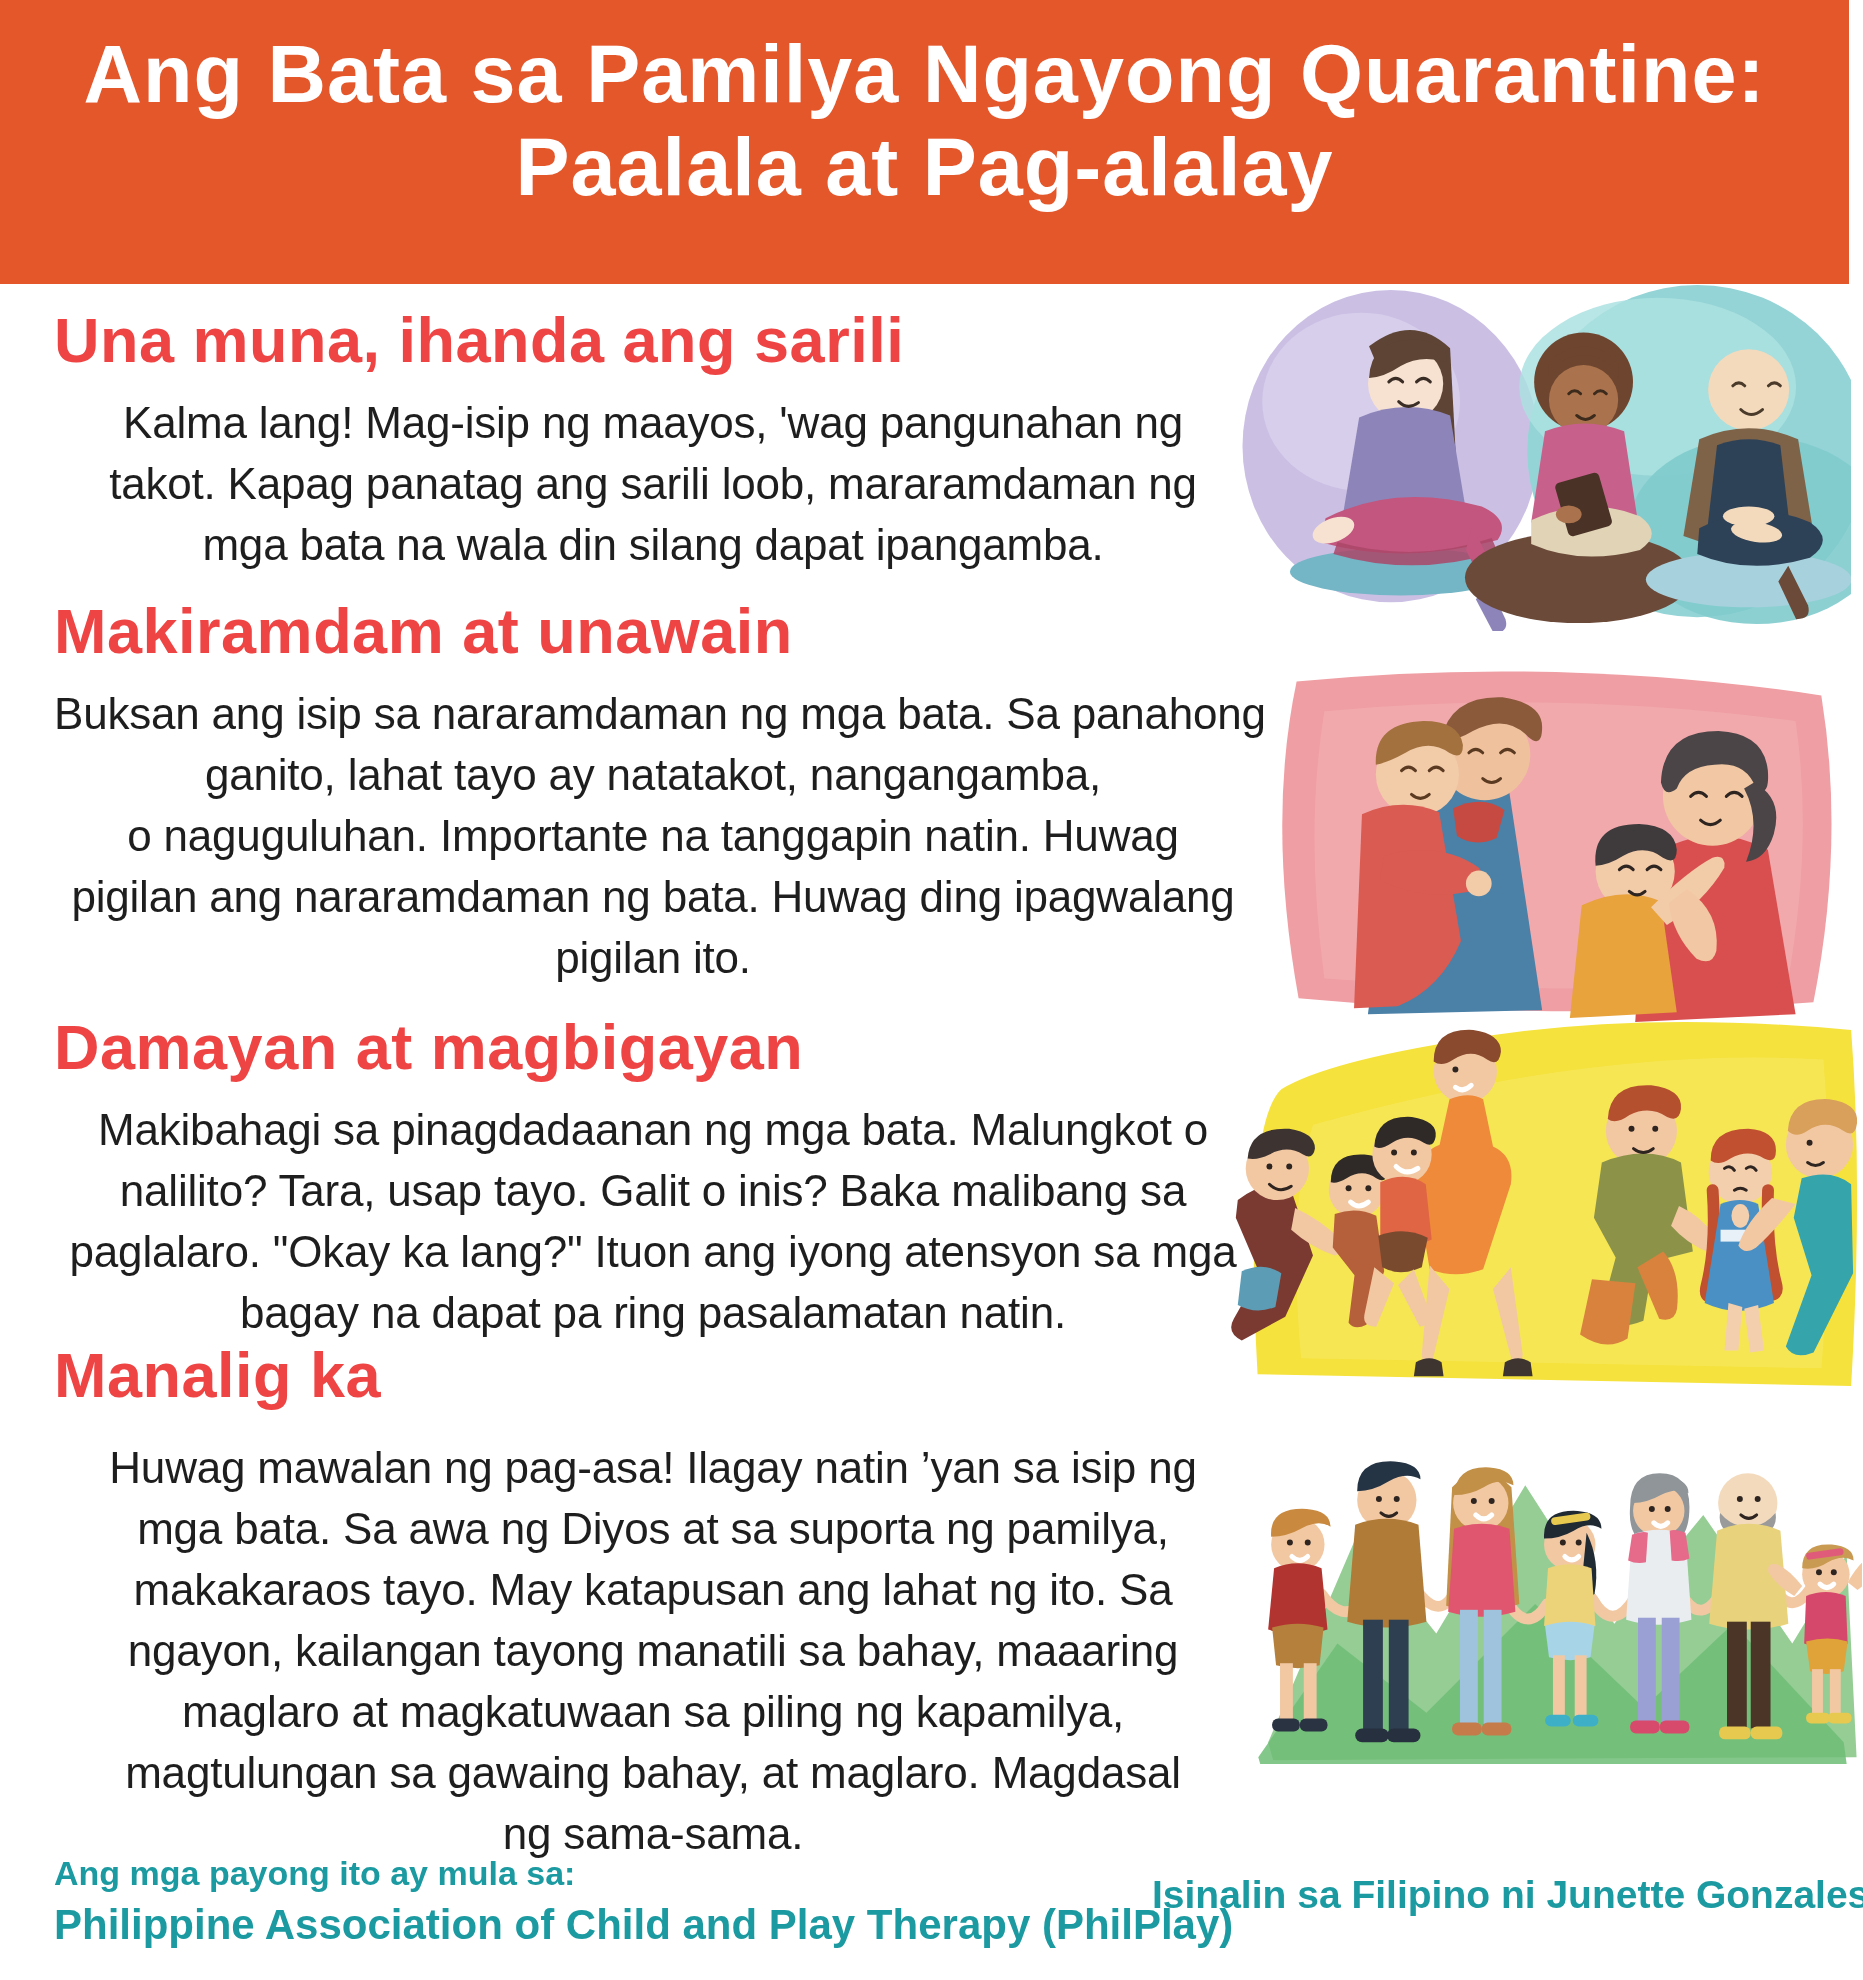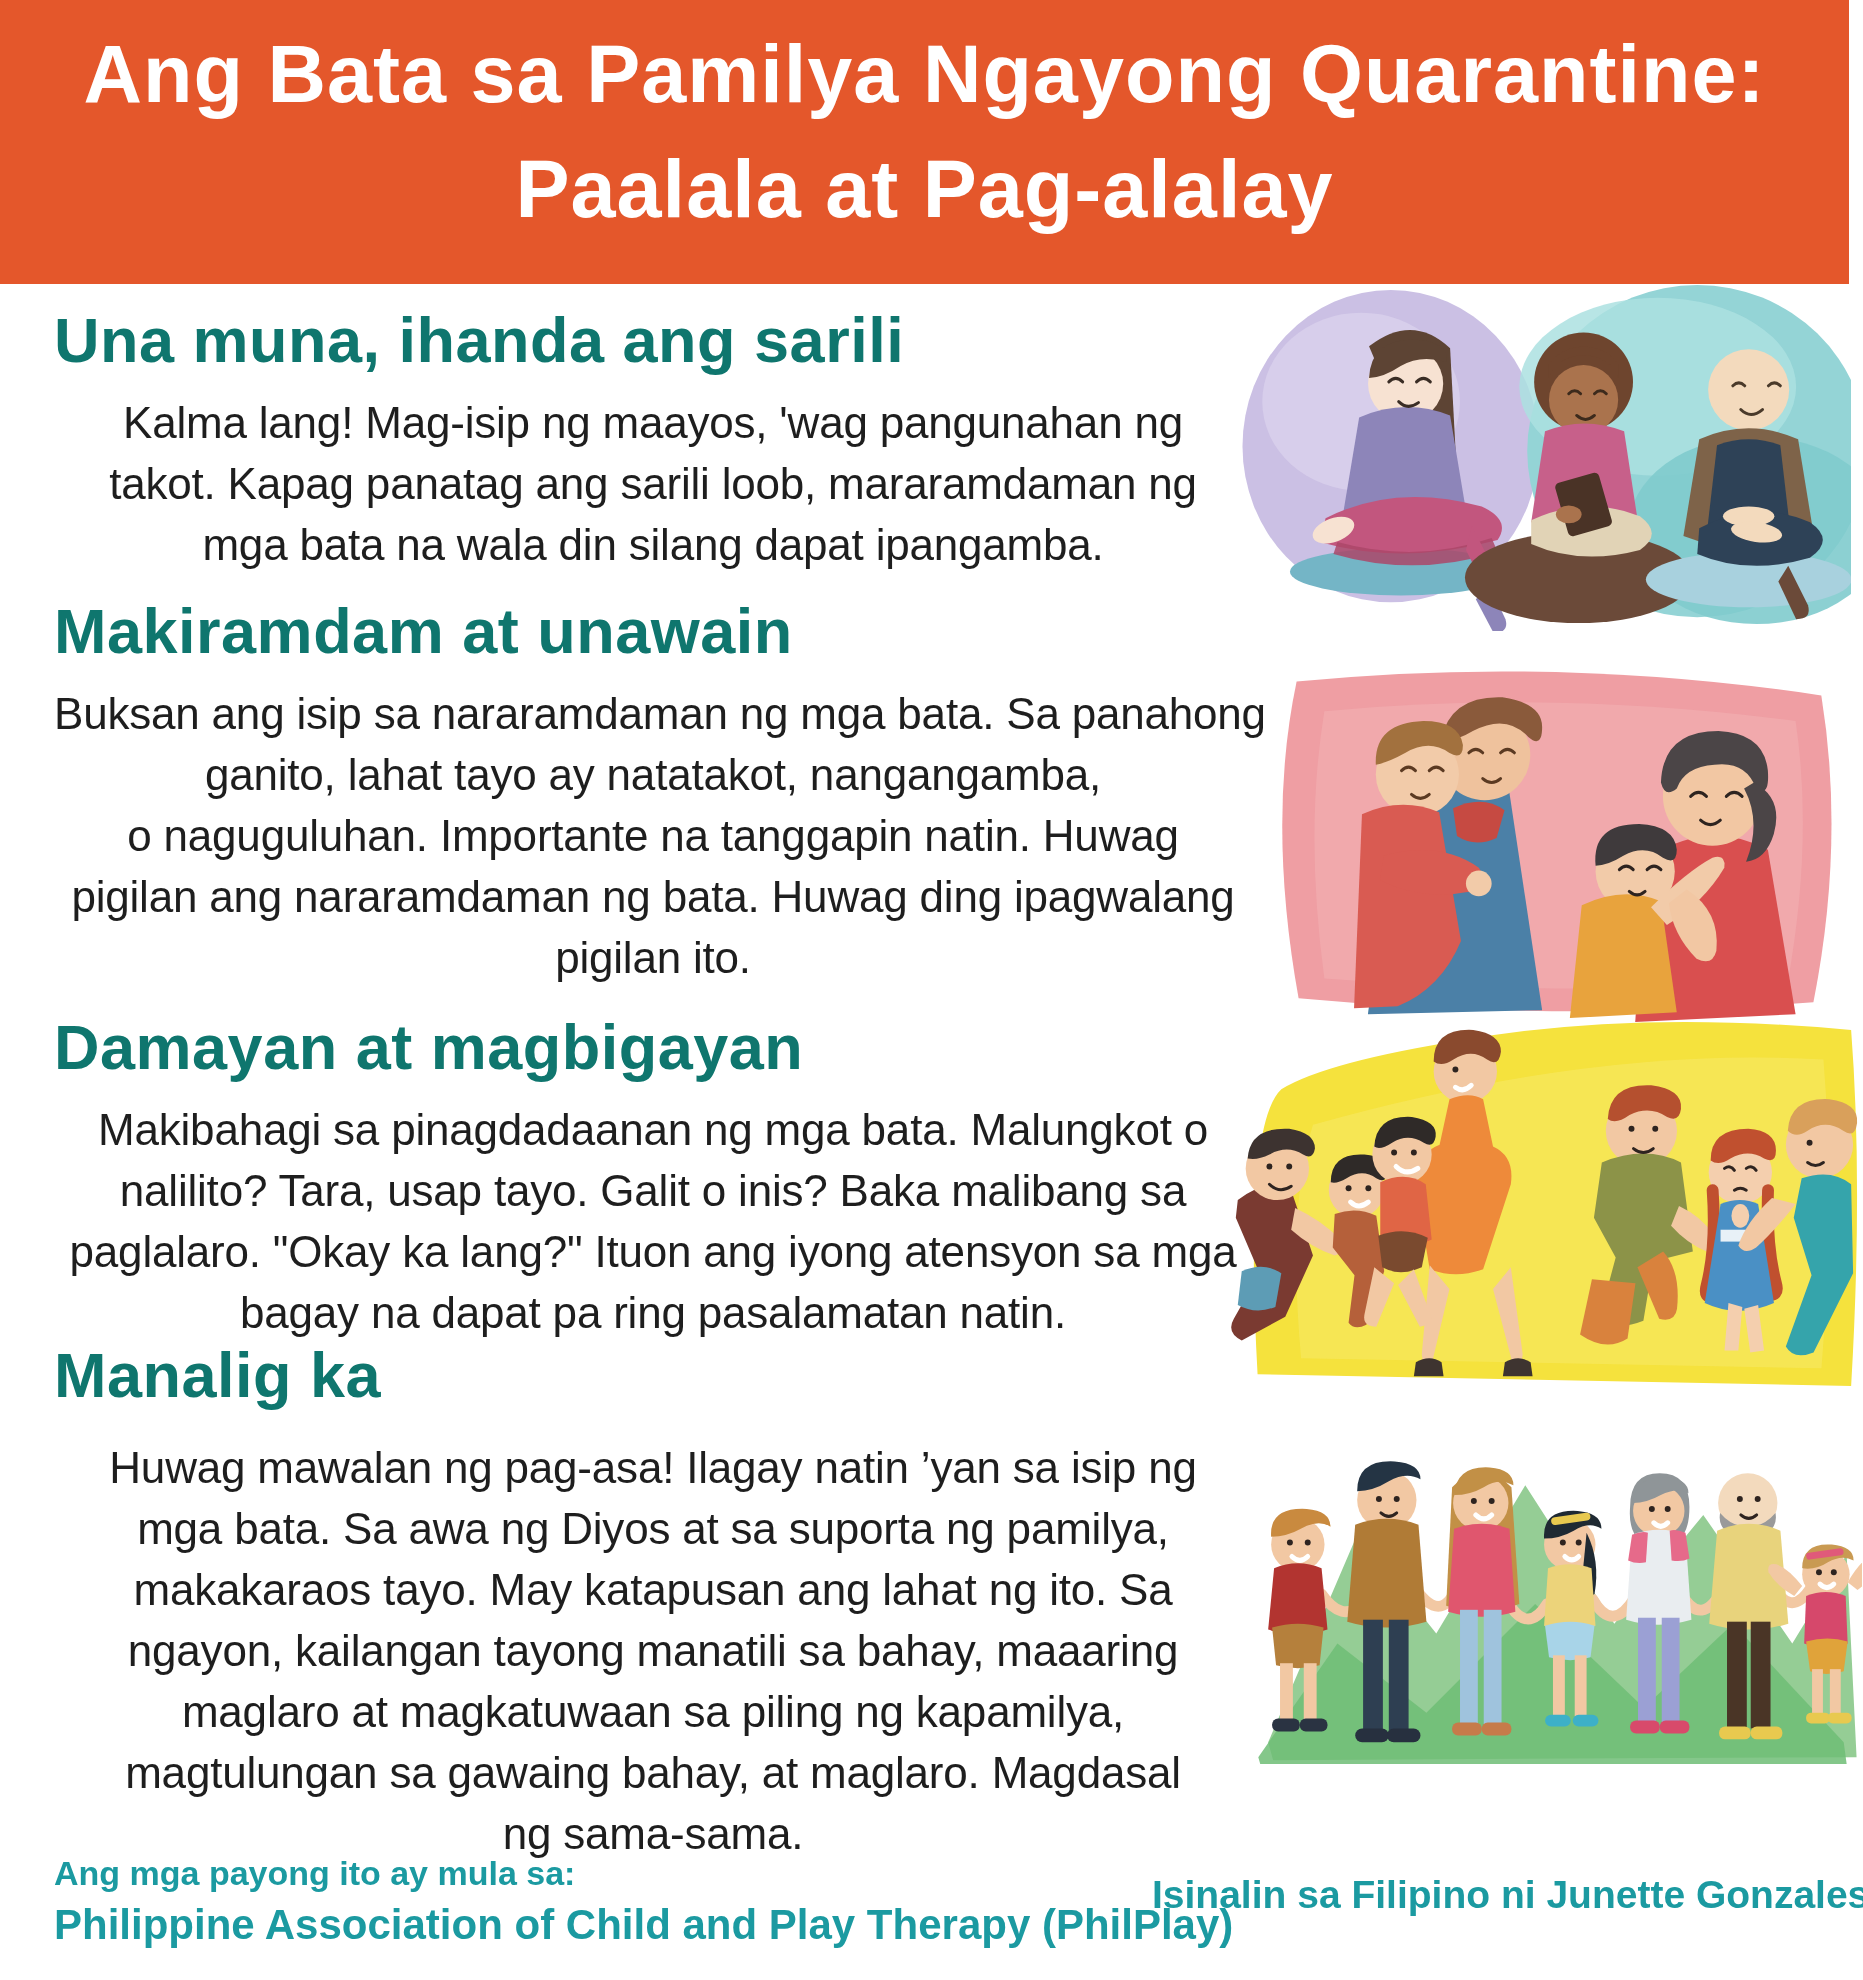--- a/index.html
+++ b/index.html
@@ -1,29 +1,29 @@
 <!DOCTYPE html>
 <html><head>
 <meta charset="utf-8">
 <style>
   html,body{margin:0;padding:0;background:#ffffff;}
   .poster{position:relative;width:1863px;height:1980px;background:#ffffff;
           font-family:"Liberation Sans",sans-serif;overflow:hidden;}
 
   
   .banner{position:absolute;left:0;top:0;width:1849px;height:284px;background:#e4572b;
-          display:flex;flex-direction:column;align-items:center;padding-top:34px;gap:34px;
+          display:flex;flex-direction:column;align-items:center;padding-top:34px;gap:12px;
           box-sizing:border-box;}
   .banner-line{color:#ffffff;font-weight:700;font-size:81px;line-height:1;
                letter-spacing:1px;white-space:nowrap;}
 
   
   .sec{position:absolute;left:54px;width:1198px;}
   .sec h2{margin:0 0 18px 0;font-size:63px;line-height:67px;font-weight:700;
-          color:#0f766e;letter-spacing:0.5px;white-space:nowrap;}
+          color:#ef4444;letter-spacing:0.5px;white-space:nowrap;}
   .bline{font-size:44px;line-height:61px;color:#1e1e1e;white-space:nowrap;letter-spacing:-0.2px;text-align:center;}
   .s1{top:307px}.s2{top:598px}.s3{top:1014px}.s4{top:1342px}
   .s4 h2{margin-bottom:28px}
 
   
   .footer-left{position:absolute;left:54px;top:1826px;color:#1b9aa1;font-weight:700;}
   .fl1{font-size:34px;line-height:40px;white-space:nowrap;margin-top:27px;}
   .fl2{font-size:42px;line-height:48px;margin-top:8px;white-space:nowrap;}
   .footer-right{position:absolute;left:1152px;top:1873px;color:#1b9aa1;font-weight:700;
                 font-size:39px;white-space:nowrap;}

